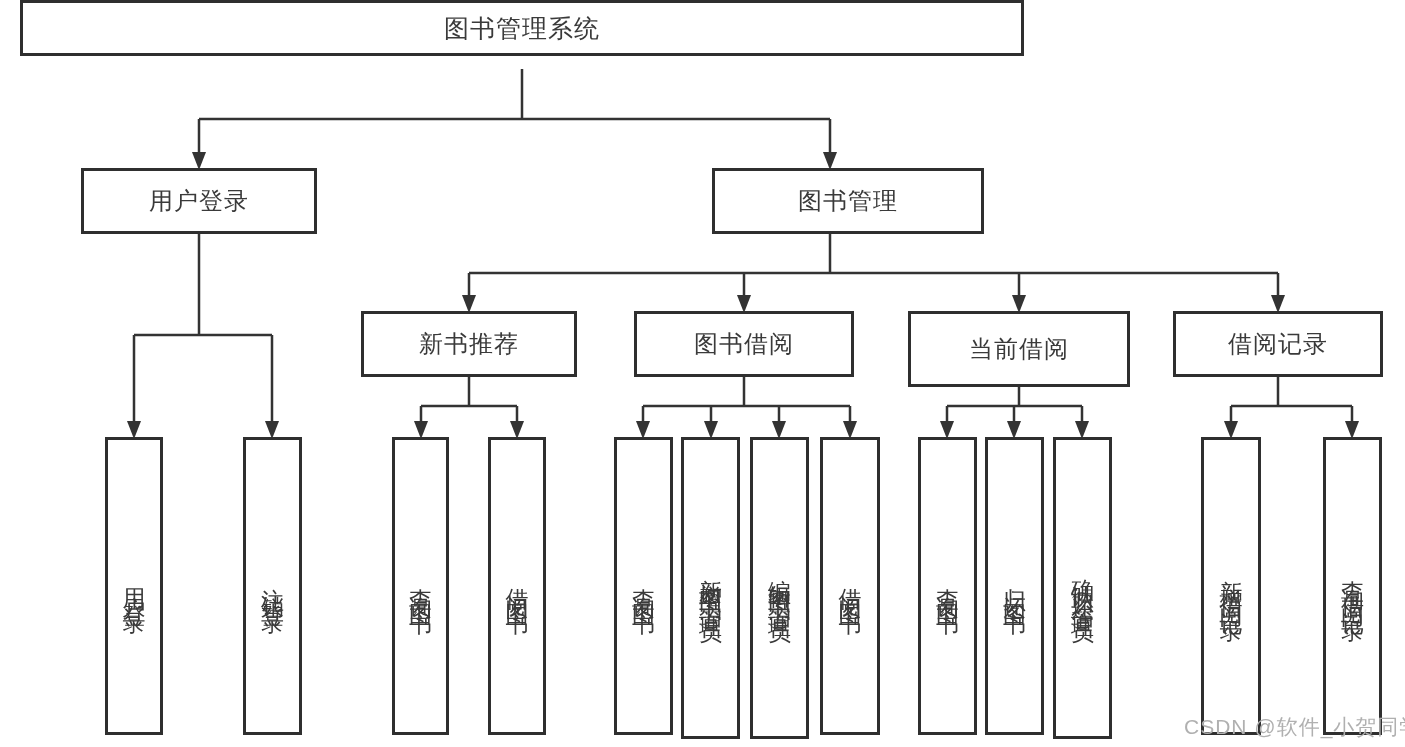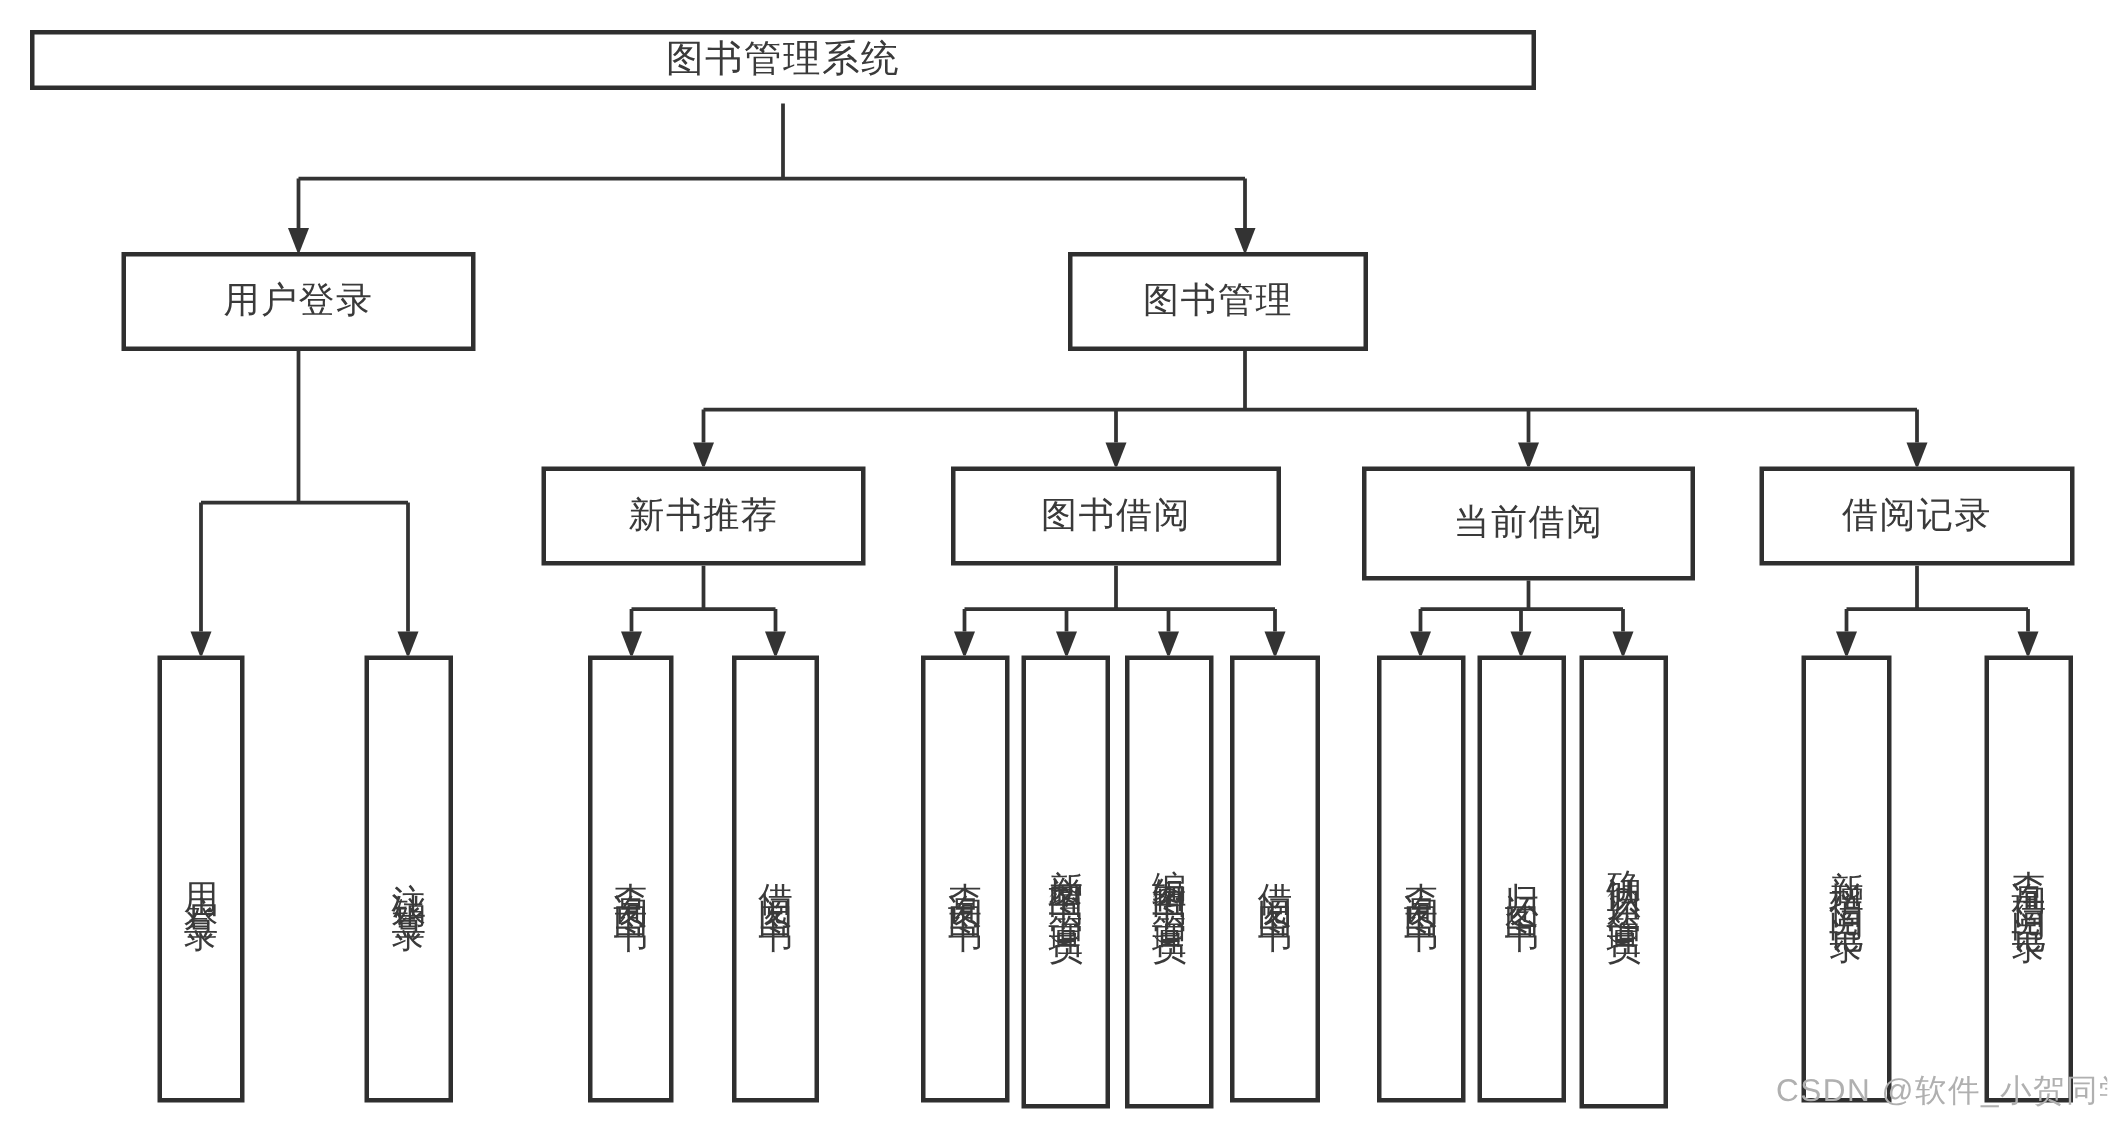--- a/index.html
+++ b/index.html
@@ -91,28 +91,28 @@
       <polygon points="772,421 786,421 779,439"></polygon>
       <polygon points="843,421 857,421 850,439"></polygon>
       <polygon points="940,421 954,421 947,439"></polygon>
       <polygon points="1007,421 1021,421 1014,439"></polygon>
       <polygon points="1075,421 1089,421 1082,439"></polygon>
       <polygon points="1224,421 1238,421 1231,439"></polygon>
       <polygon points="1345,421 1359,421 1352,439"></polygon>
     </g>
   </svg>
 
-  <div class="node" style="left:20px; top:20px; width:1004px; height:40px; font-size:25px;font-family:Liberation Mono, monospace;">
+  <div class="node" style="left:20px; top:0; width:1004px; height:56px; font-size:25px;">
     <span>图书管理系统</span>
   </div>
 
   <div class="node" style="left:81px; top:168px; width:236px; height:66px;">
     <span>用户登录</span>
   </div>
-  <div class="node" style="left:712px; top:168px; width:200px; height:66px;">
+  <div class="node" style="left:712px; top:168px; width:272px; height:66px;">
     <span>图书管理</span>
   </div>
 
   <div class="node" style="left:361px; top:311px; width:216px; height:66px;">
     <span>新书推荐</span>
   </div>
   <div class="node" style="left:634px; top:311px; width:220px; height:66px;">
     <span>图书借阅</span>
   </div>
   <div class="node" style="left:908px; top:311px; width:222px; height:76px;">

